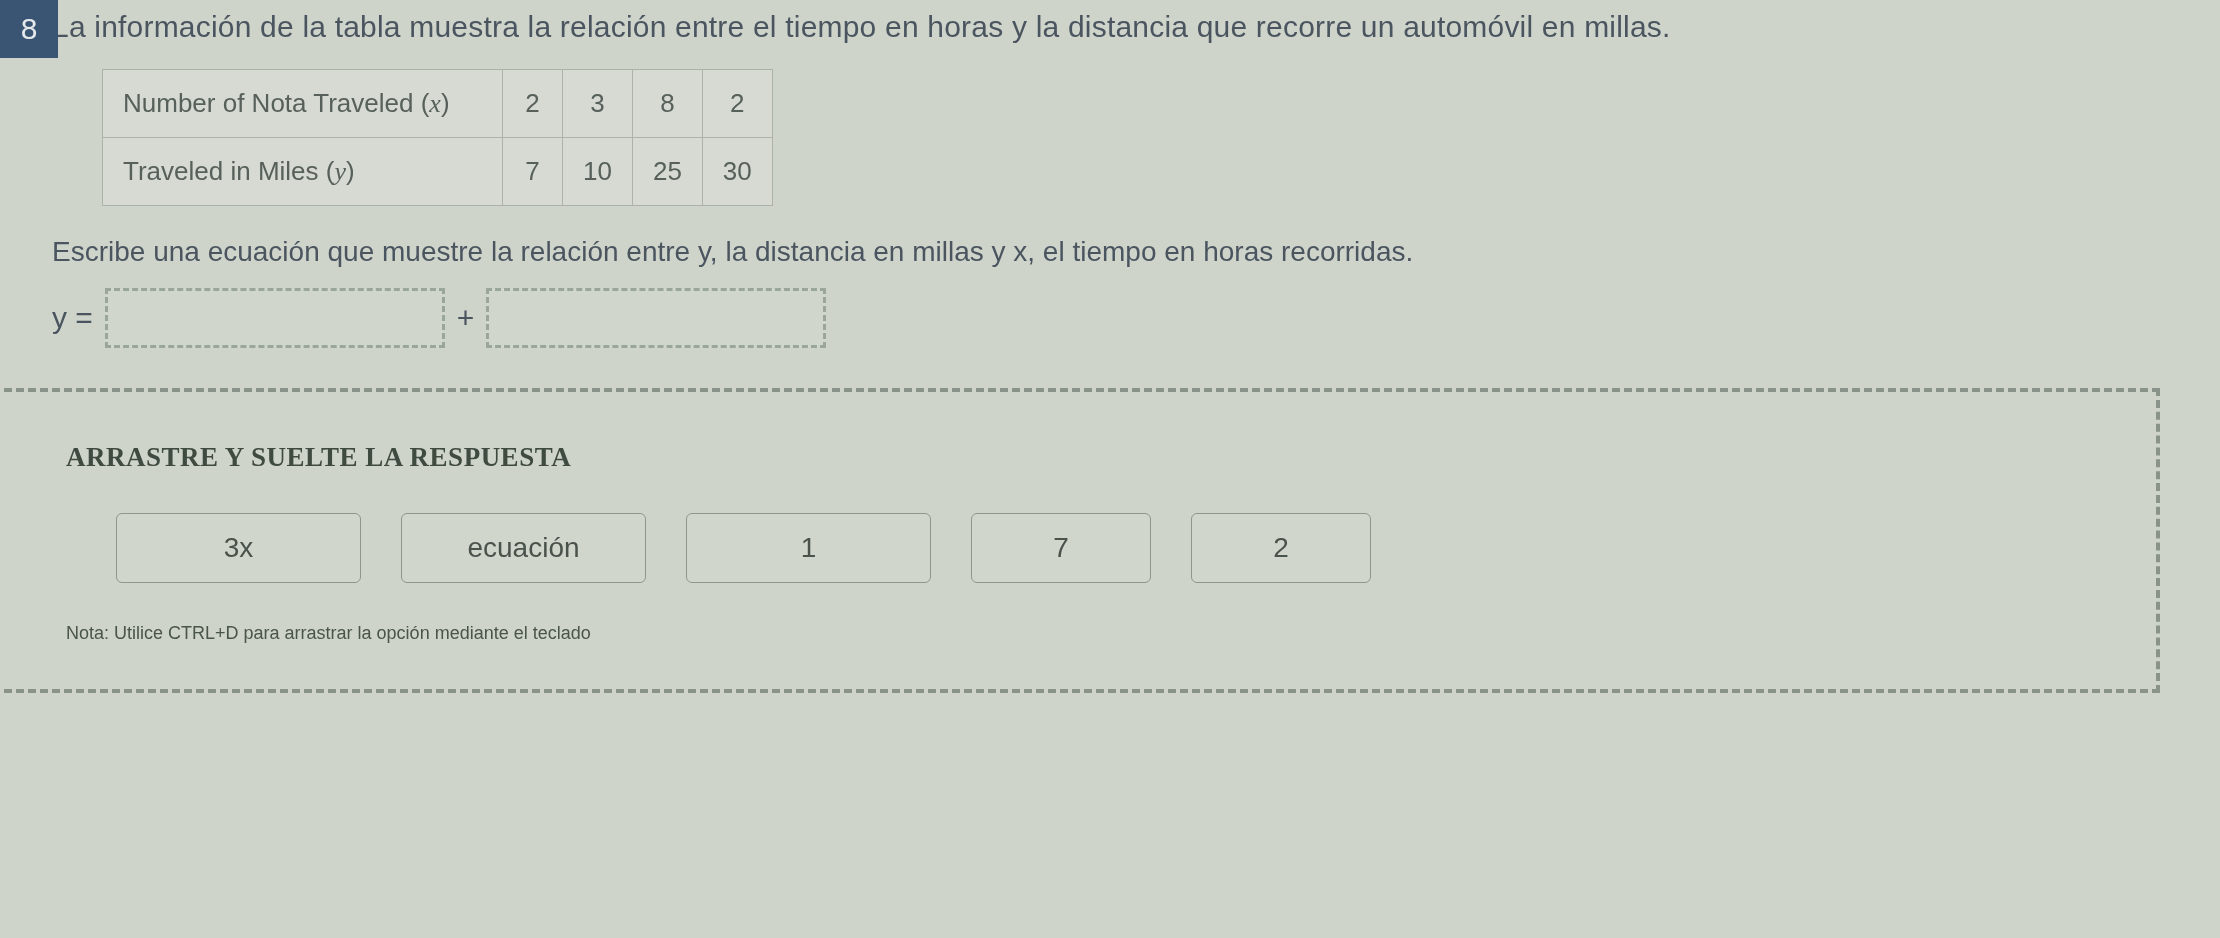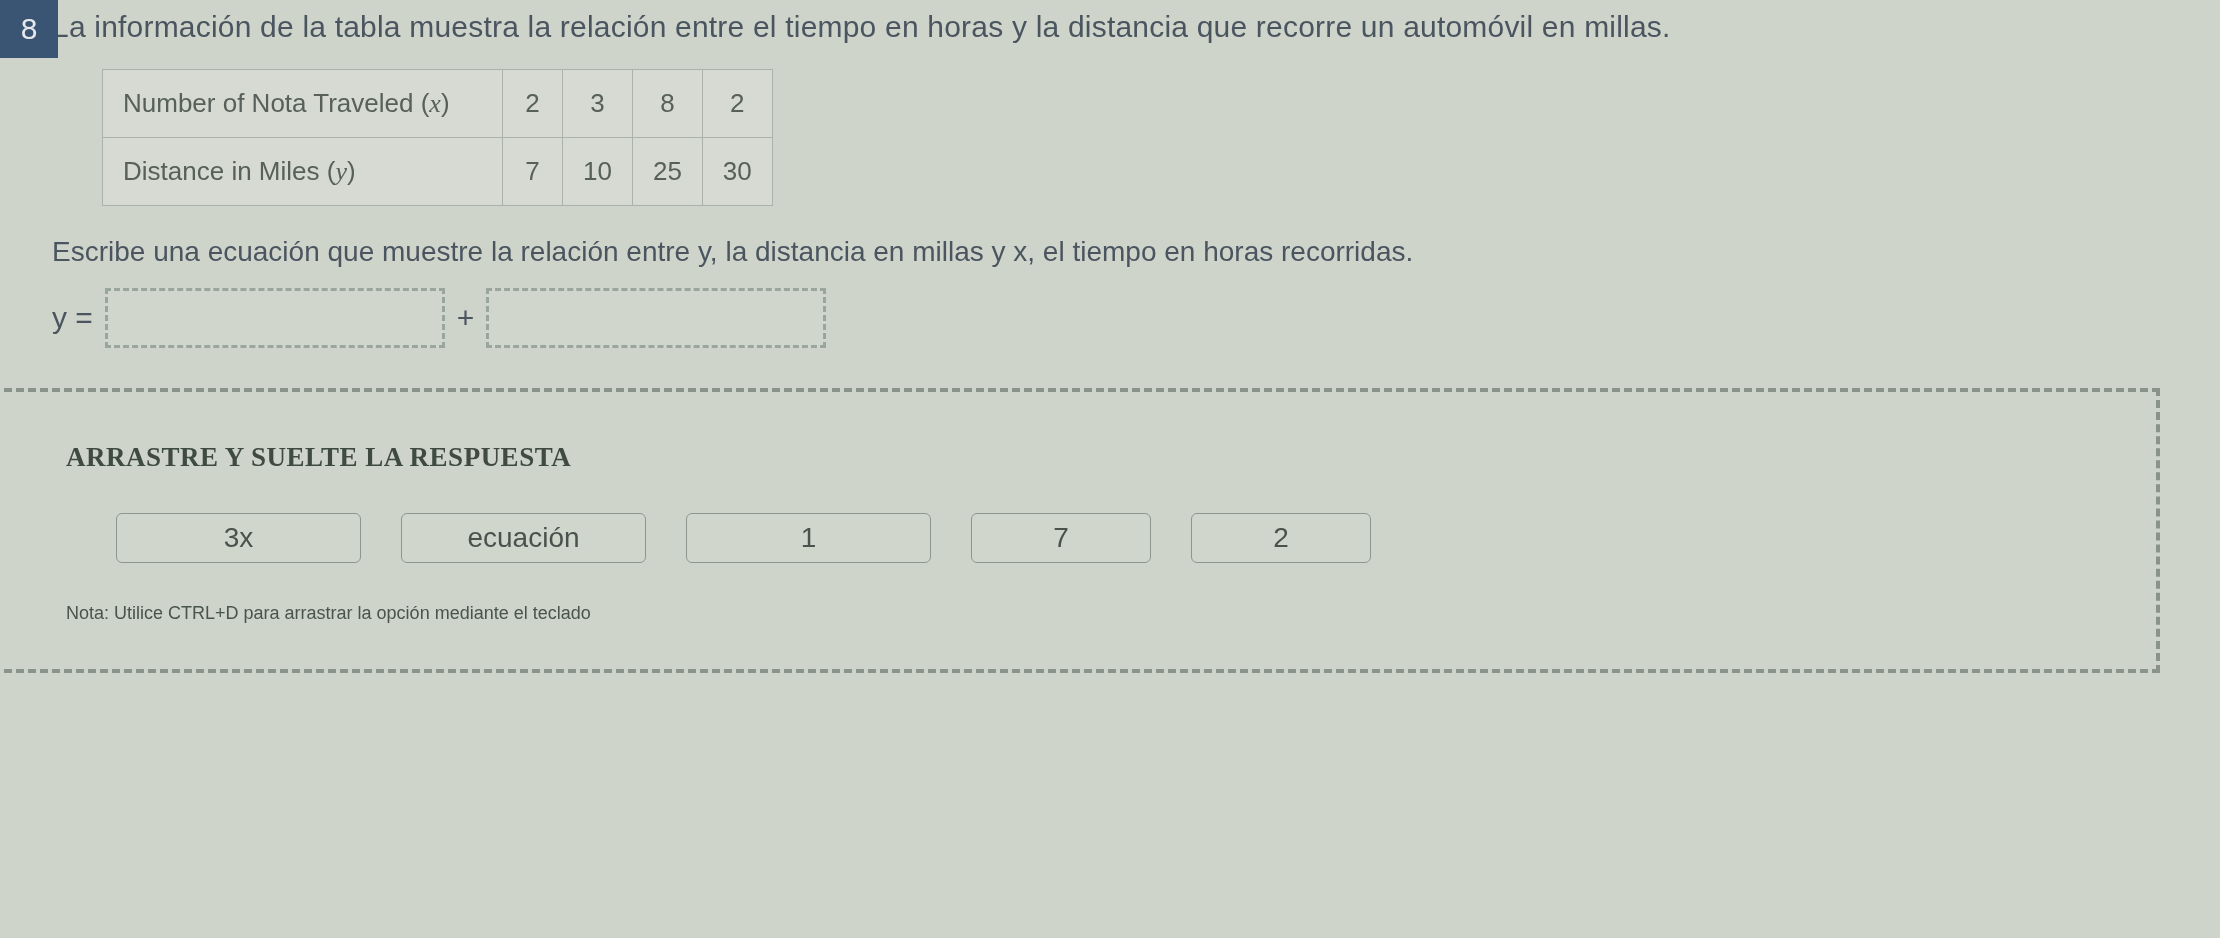--- a/index.html
+++ b/index.html
@@ -96,21 +96,21 @@
   .tiles {
     display: flex;
     gap: 40px;
     margin-bottom: 40px;
     margin-left: 50px;
   }
   .tile {
     border: 1px solid #8d978e;
     border-radius: 6px;
     min-width: 245px;
-    height: 50px;
+    height: 70px;
     display: flex;
     align-items: center;
     justify-content: center;
     font-size: 28px;
     color: #4a524c;
     background: rgba(255,255,255,0.05);
     cursor: grab;
   }
   .tile.narrow { min-width: 180px; }
   .note {
@@ -135,21 +135,21 @@
       <th>
         <span>Number of Nota Traveled (</span><span class="ital">x</span><span>)</span>
       </th>
       <td>2</td>
       <td>3</td>
       <td>8</td>
       <td>2</td>
     </tr>
     <tr>
       <th>
-        <span>Distance in Miles (</span><span class="ital">y</span><span>)</span>
+        <span>Traveled in Miles (</span><span class="ital">y</span><span>)</span>
       </th>
       <td>7</td>
       <td>10</td>
       <td>25</td>
       <td>30</td>
     </tr>
   </tbody>
     </table>
 
   <div class="subprompt">Escribe una ecuación que muestre la relación entre y, la distancia en millas y x, el tiempo en horas recorridas.</div>

